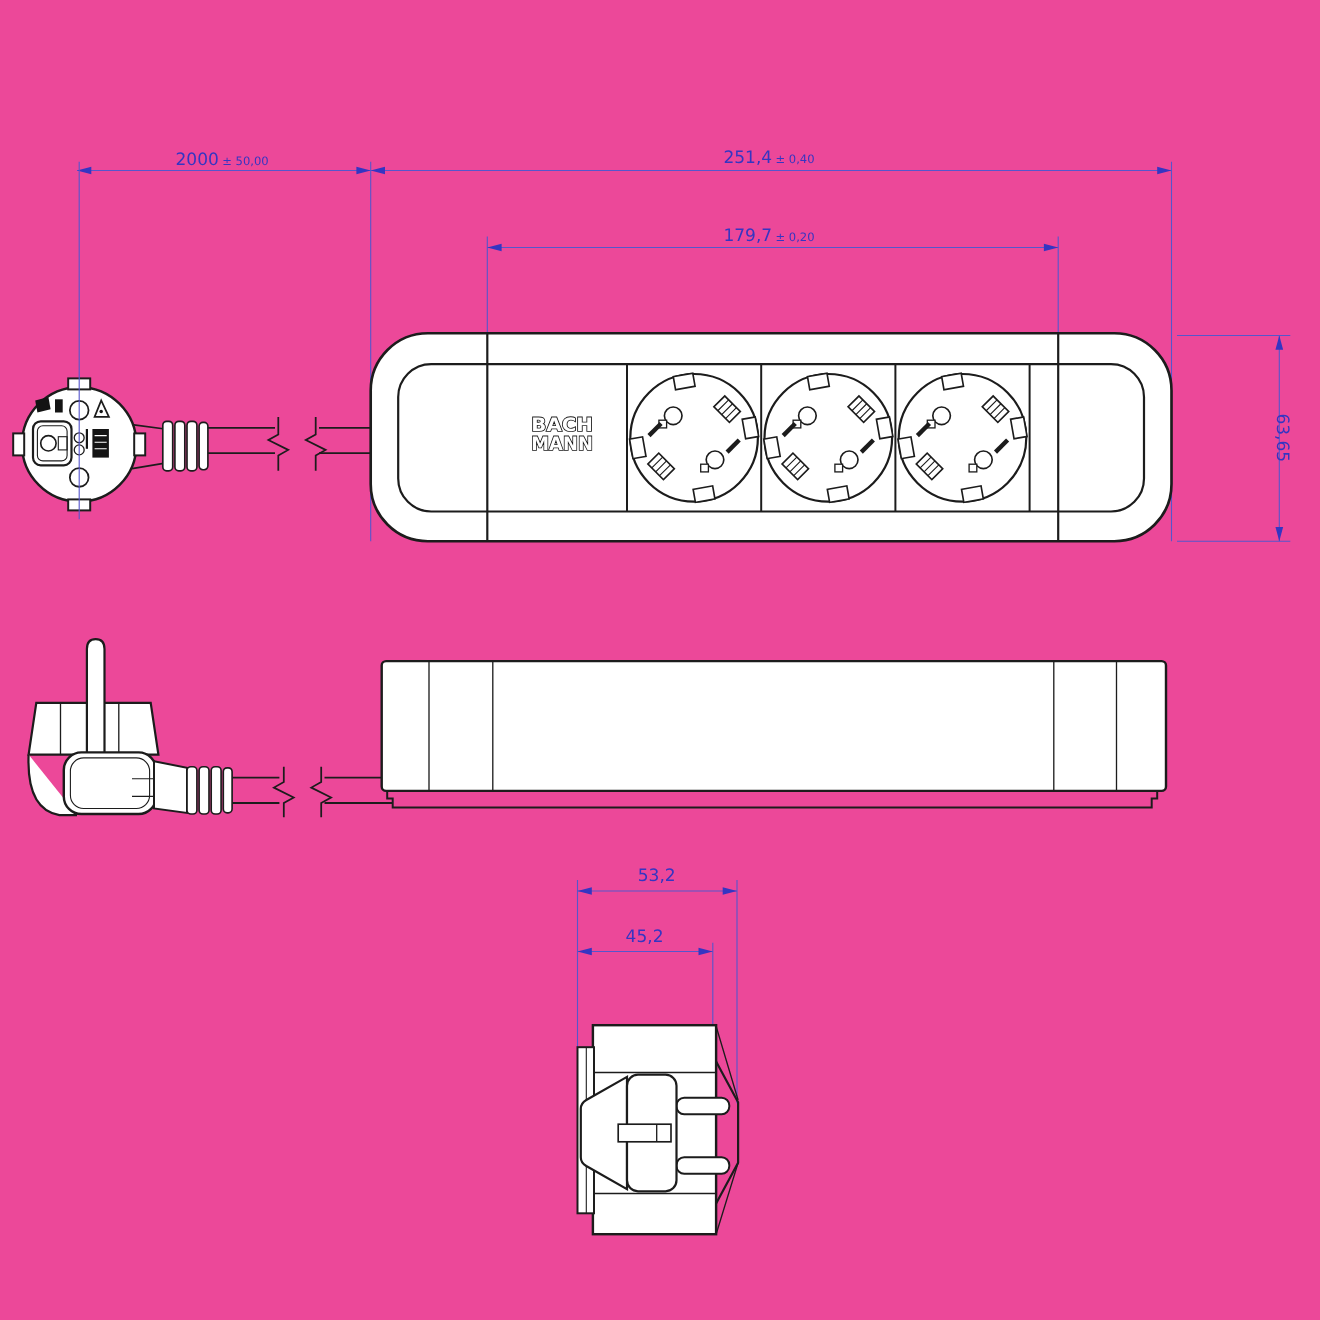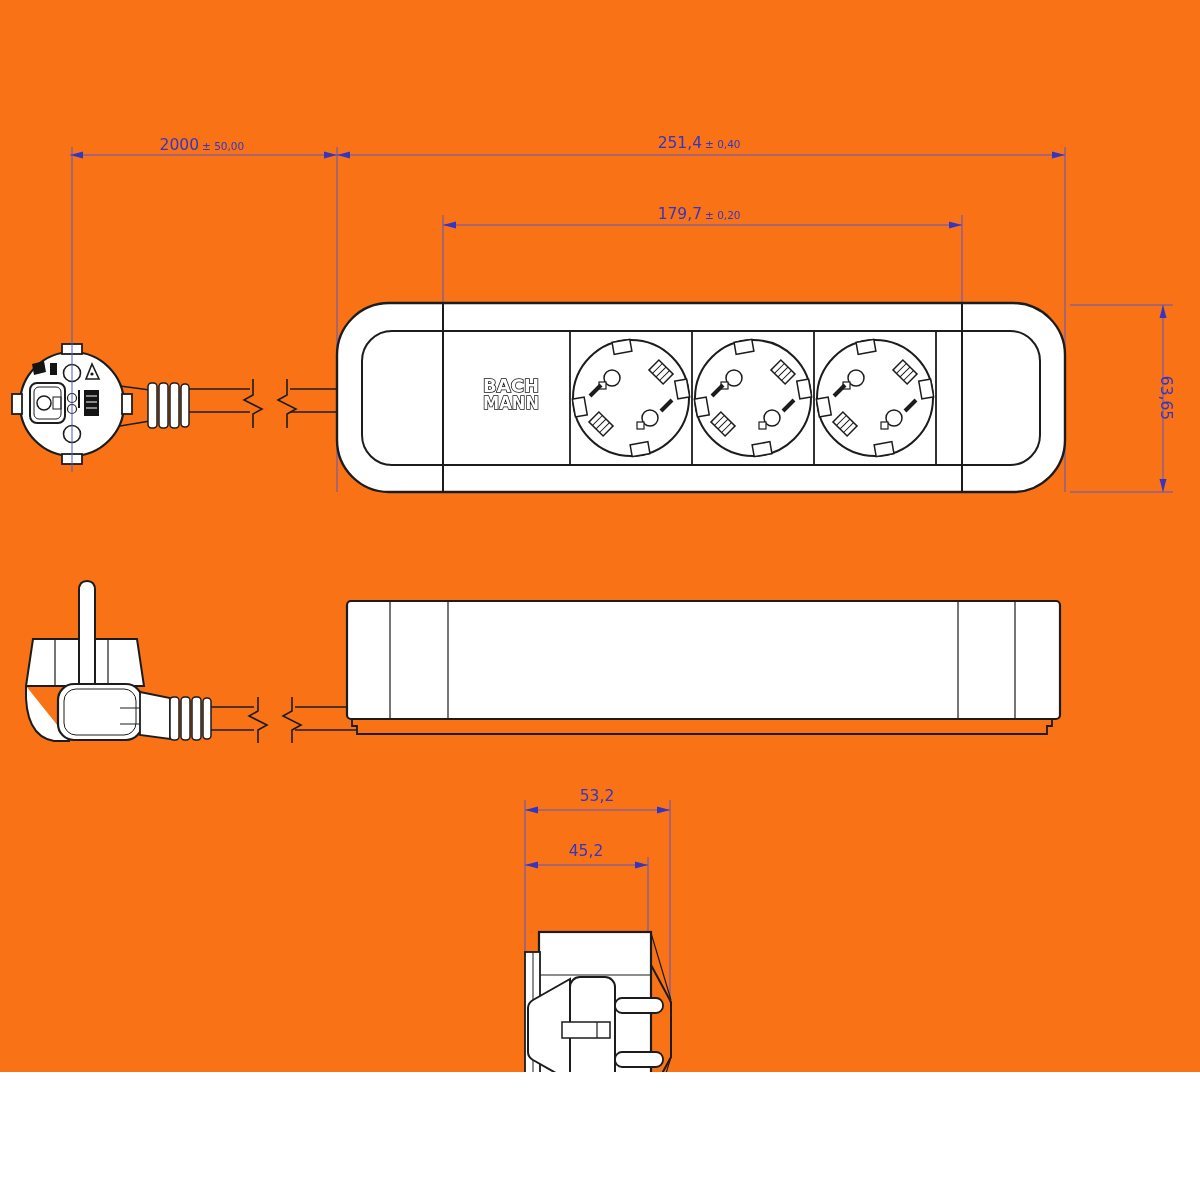--- a/index.html
+++ b/index.html
@@ -1,16 +1,16 @@
 <!DOCTYPE html>
 <html><head>
 <meta charset="utf-8">
 <style>
   html,body{margin:0;padding:0;background:#ffffff;}
-  .page{width:1200px;height:1072px;position:relative;background:#f97316;overflow:hidden;
+  .page{width:1200px;height:1200px;position:relative;background:#ec4899;overflow:hidden;
         font-family:"DejaVu Sans","Liberation Sans",sans-serif;}
   svg{position:absolute;left:0;top:0;}
   .dimtext{fill:#3535c2;font-family:"DejaVu Sans","Liberation Sans",sans-serif;}
   .dimmain{font-size:15.5px;}
   .dimtol{font-size:10.5px;}
   .logotext{font-family:"DejaVu Sans","Liberation Sans",sans-serif;font-weight:bold;
             font-size:17px;fill:#ffffff;stroke:#141414;stroke-width:1.5px;paint-order:stroke;}
   .bl{stroke:#1c1c1c;fill:none;}
   .blw{stroke:#1c1c1c;fill:#ffffff;}
   .blue{stroke:#5656cc;stroke-width:1;fill:none;}

